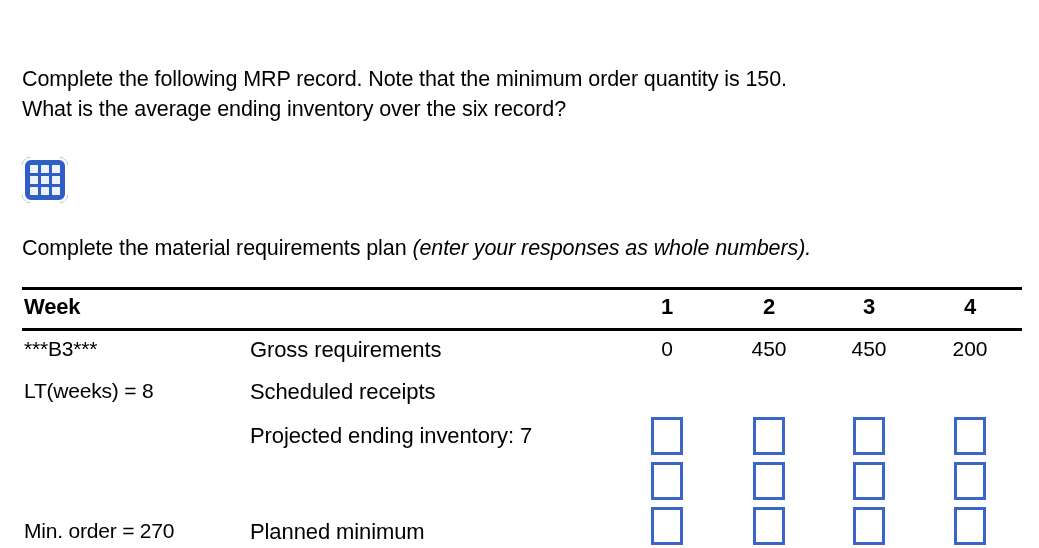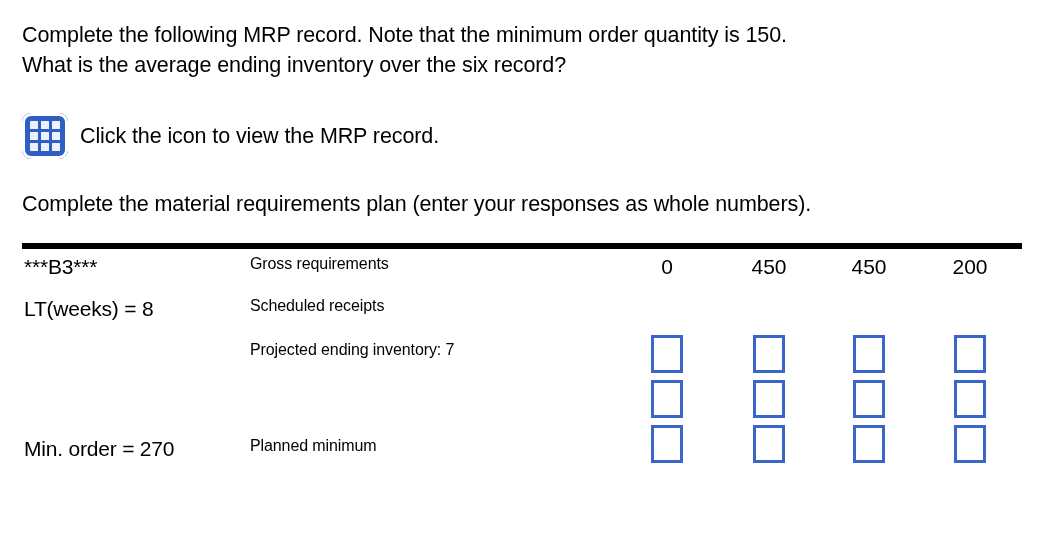--- a/index.html
+++ b/index.html
@@ -13,20 +13,21 @@
     position: relative;
     font-family: "Liberation Sans", sans-serif;
     color: #000000;
     -webkit-font-smoothing: antialiased;
   }
 
   .page {
     position: absolute;
     inset: 0;
     overflow: hidden;
+    margin-top: 44px;
   }
 
   
   .prompt {
     position: absolute;
     left: 22px;
     top: 20px;
     width: 980px;
     font-size: 21.5px;
     line-height: 30px;
@@ -71,20 +72,21 @@
   .instruction {
     position: absolute;
     left: 22px;
     top: 190px;
     font-size: 21.5px;
     line-height: 28px;
     letter-spacing: -0.1px;
     white-space: nowrap;
   }
   .instruction .em {
+    font-style: italic;
   }
 
   
   .mrp-table {
     position: absolute;
     left: 22px;
     top: 243px;
     width: 1000px;
   }
   .rule {
@@ -127,21 +129,21 @@
     left: 2px;
     top: 6px;
     font-size: 21px;
     letter-spacing: -0.2px;
     white-space: nowrap;
   }
   .col-b {
     position: absolute;
     left: 228px;
     top: 6px;
-    font-size: 16px;
+    font-size: 22px;
     letter-spacing: -0.1px;
     white-space: nowrap;
   }
   .val-cell {
     position: absolute;
     top: 6px;
     width: 70px;
     text-align: center;
     font-size: 21px;
   }
@@ -181,31 +183,37 @@
       <span></span>
       <span></span>
       <span></span>
       <span></span>
       <span></span>
       <span></span>
       <span></span>
       <span></span>
       <span></span>
     </div>
-    <div class="icon-caption">Click the icon to view the MRP record.</div>
   </div>
 
   <div class="instruction">
     <span>Complete the material requirements plan </span><span class="em">(enter your responses as whole numbers).</span>
   </div>
 
   <div class="mrp-table">
 
     <div class="rule"></div>
 
+    <div class="head-row">
+      <div class="head-label">Week</div>
+      <div class="head-cell" style="left:610px;">1</div>
+      <div class="head-cell" style="left:712px;">2</div>
+      <div class="head-cell" style="left:812px;">3</div>
+      <div class="head-cell" style="left:913px;">4</div>
+    </div>
 
     <div class="rule thin"></div>
 
     <div class="body-row r1">
       <div class="col-a">***B3***</div>
       <div class="col-b">Gross requirements</div>
       <div class="val-cell" style="left:610px;">0</div>
       <div class="val-cell" style="left:712px;">450</div>
       <div class="val-cell" style="left:812px;">450</div>
       <div class="val-cell" style="left:913px;">200</div>

